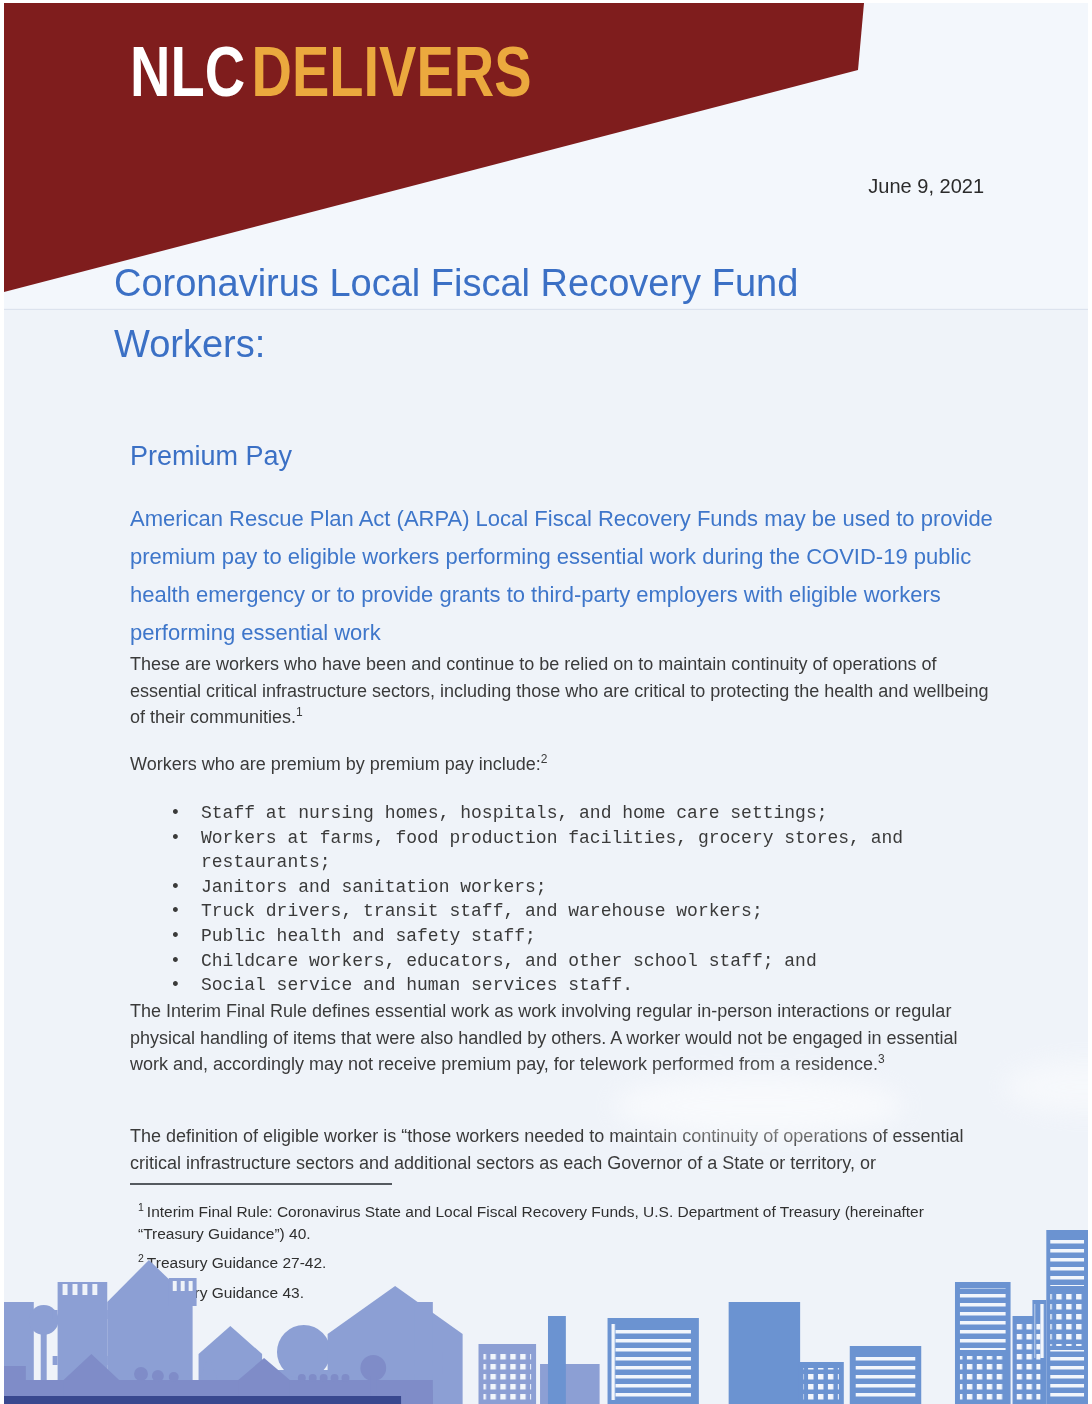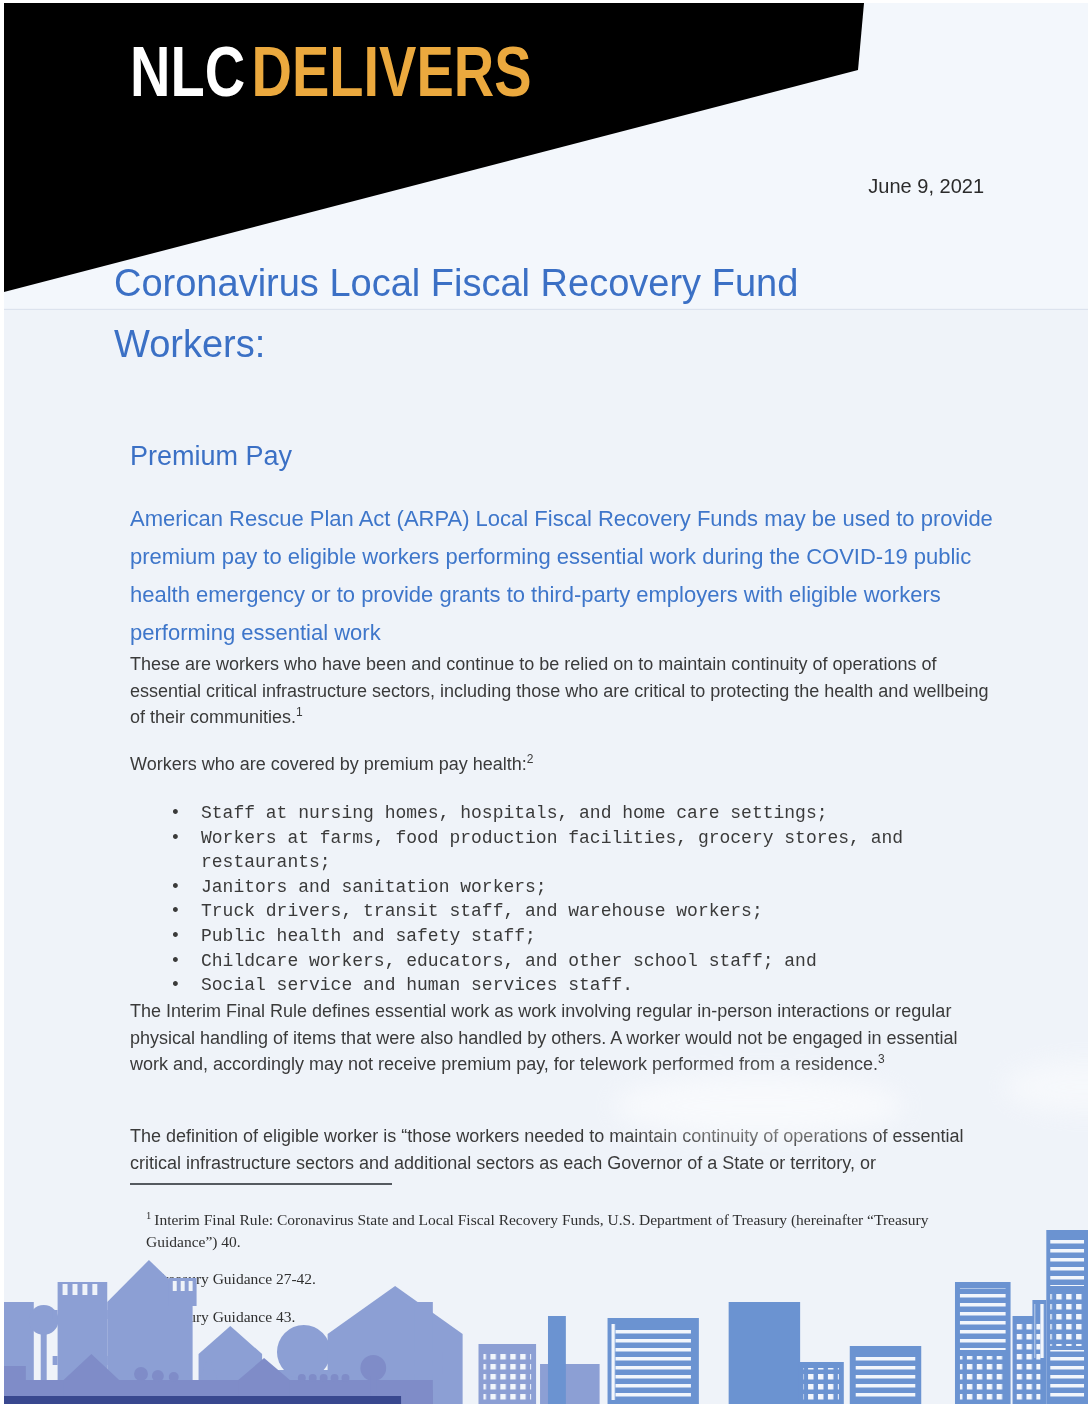--- a/index.html
+++ b/index.html
@@ -9,21 +9,21 @@
   }
   .page{
     position:absolute;top:3px;left:4px;right:4px;bottom:0;
     background:#eff3f9;overflow:hidden;
   }
   .band-top{position:absolute;top:0;left:0;right:0;height:305px;background:#f3f7fc;}
   .page-divider{position:absolute;top:306px;left:0;right:0;height:1px;background:#dce3ee;}
 
   
   .banner{
-    position:absolute;top:0;left:0;width:100%;height:290px;background:#000000;
+    position:absolute;top:0;left:0;width:100%;height:290px;background:#7f1d1d;
     clip-path:polygon(0 0,860px 0,854px 67px,0 289px);
   }
   .logo{
     position:absolute;top:34px;left:126px;line-height:1;white-space:nowrap;
     font-size:70px;font-weight:800;letter-spacing:0px;
     transform:scaleX(0.80);transform-origin:left center;
   }
   .logo-nlc{color:#ffffff;}
   .logo-delivers{color:#EBA93E;margin-left:8px;}
 
@@ -63,21 +63,21 @@
     content:"\2022";position:absolute;left:40px;top:0;font-size:18px;color:#3a3a3a;
   }
 
   .footnote-rule{
     position:absolute;top:1180px;left:126px;width:262px;height:2px;background:#555a60;
   }
   .footnotes{
     position:absolute;top:1190px;left:126px;width:842px;
     font-size:15.5px;line-height:21.5px;color:#2f2f2f;
   }
-  .footnote{margin:16px;font-family:Liberation Serif, serif;}
+  .footnote{margin:8px;}
   .footnote sup{font-size:10.5px;margin-right:3px;}
 
   .cloud{position:absolute;background:#ffffff;border-radius:50%;filter:blur(12px);}
   .cloud-1{top:1072px;left:610px;width:290px;height:62px;opacity:.55;}
   .cloud-2{top:1058px;left:1000px;width:160px;height:52px;opacity:.45;}
 
   .skyline{position:absolute;bottom:0;left:0;width:100%;height:200px;display:block;}
 </style>
 </head>
 <body>
@@ -98,21 +98,21 @@
     <span>Coronavirus Local Fiscal Recovery Fund</span><br>
     <span>Workers:</span>
   </h1>
 
   <h2 class="doc-subtitle">Premium Pay</h2>
 
   <p class="lede">American Rescue Plan Act (ARPA) Local Fiscal Recovery Funds may be used to provide premium pay to eligible workers performing essential work during the COVID-19 public health emergency or to provide grants to third-party employers with eligible workers performing essential work</p>
 
   <p class="body-text p1"><span>These are workers who have been and continue to be relied on to maintain continuity of operations of essential critical infrastructure sectors, including those who are critical to protecting the health and wellbeing of their communities.</span><sup>1</sup></p>
 
-  <p class="body-text p2"><span>Workers who are covered by premium pay health:</span><sup>2</sup></p>
+  <p class="body-text p2"><span>Workers who are premium by premium pay include:</span><sup>2</sup></p>
 
   <ul class="bullet-list">
     <li>Staff at nursing homes, hospitals, and home care settings;</li>
     <li>Workers at farms, food production facilities, grocery stores, and restaurants;</li>
     <li>Janitors and sanitation workers;</li>
     <li>Truck drivers, transit staff, and warehouse workers;</li>
     <li>Public health and safety staff;</li>
     <li>Childcare workers, educators, and other school staff; and</li>
     <li>Social service and human services staff.</li>
   </ul>

